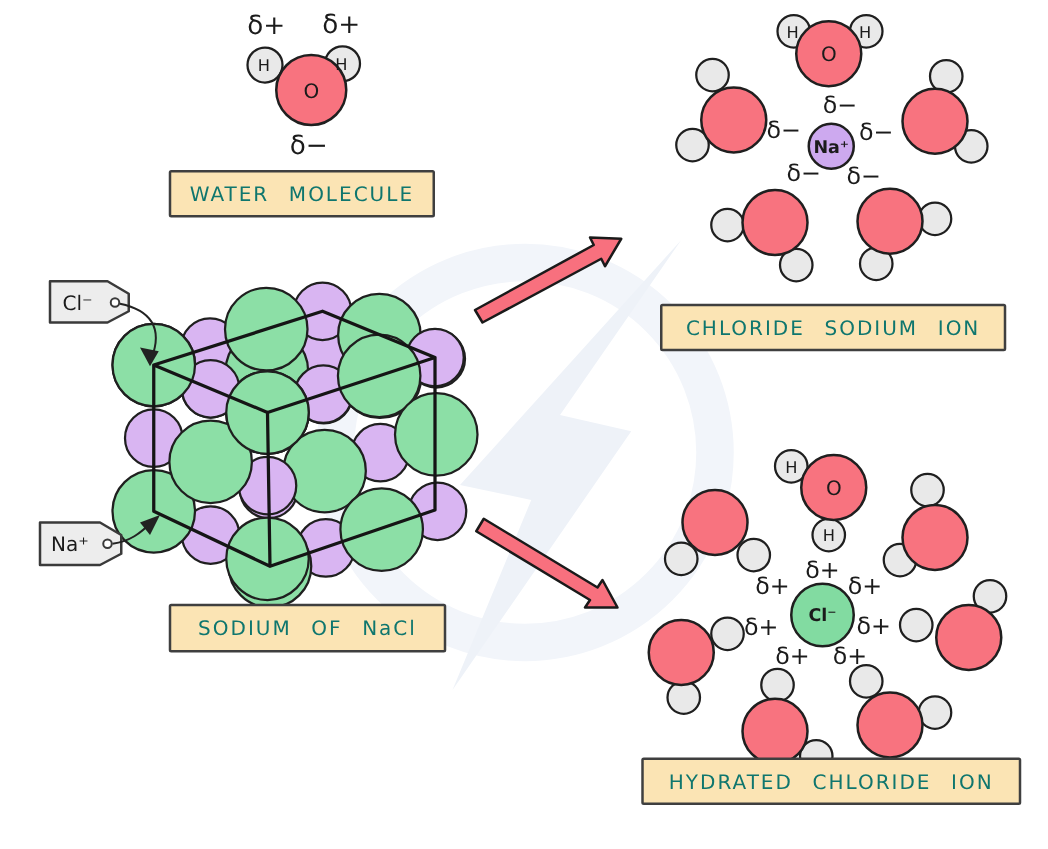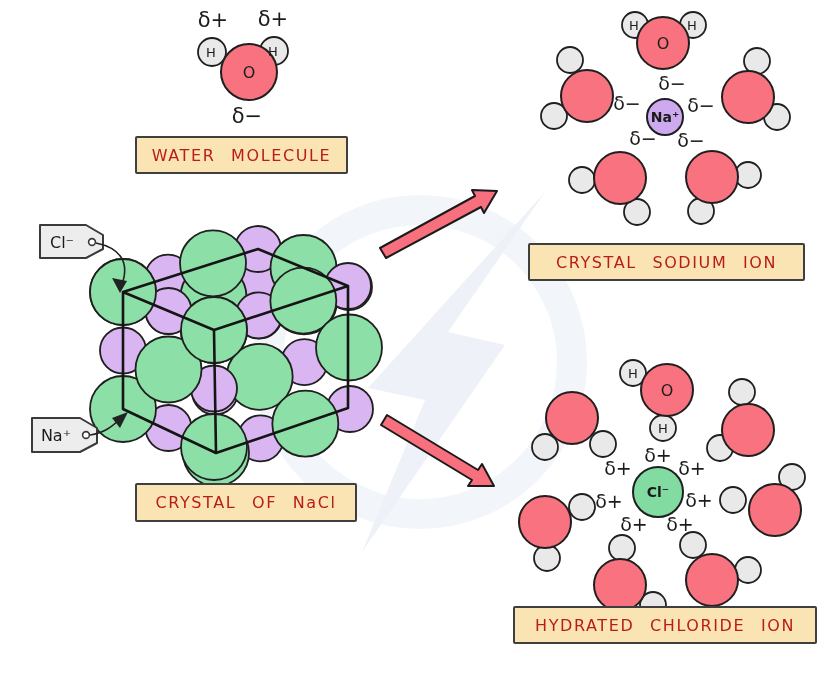--- a/index.html
+++ b/index.html
@@ -6,21 +6,21 @@
   .stage {
     position:relative; width:838px; height:679px; background:#ffffff;
     font-family:"DejaVu Sans", sans-serif; overflow:hidden;
   }
   .stage svg { position:absolute; left:0; top:0; }
   .caption {
     position:absolute; box-sizing:border-box;
     display:flex; align-items:center; justify-content:center;
     background:var(--c-label-bg, #FBE4B4);
     border:2px solid #3f3f3f; border-radius:2px;
-    color:#b91c1c; font-size:16px; letter-spacing:1.6px; word-spacing:9px;
+    color:#0f766e; font-size:16px; letter-spacing:1.6px; word-spacing:9px;
     white-space:nowrap;
   }
   text { font-family:"DejaVu Sans", sans-serif; fill:#1b1b1b; }
   .delta    { font-size:19px; text-anchor:middle; }
   .delta-lg { font-size:21px; text-anchor:middle; }
   .atom-h   { font-size:13px; text-anchor:middle; }
   .atom-o   { font-size:16px; text-anchor:middle; }
   .ion-t    { font-size:14px; text-anchor:middle; font-weight:bold; }
   .tag-t    { font-size:16px; text-anchor:middle; }
 </style>
@@ -166,16 +166,16 @@
       <text class="delta" x="618" y="475">δ+</text>
       <text class="delta" x="692" y="475">δ+</text>
       <text class="delta" x="609" y="508">δ+</text>
       <text class="delta" x="699" y="507">δ+</text>
       <text class="delta" x="634" y="531">δ+</text>
       <text class="delta" x="680" y="531">δ+</text>
     </g>
   </svg>
 
   <div class="caption" style="left:135px; top:136px; width:213px; height:38px">WATER MOLECULE</div>
-  <div class="caption" style="left:135px; top:483px; width:222px; height:39px">CRYSTAL OF NaCl</div>
-  <div class="caption" style="left:528px; top:243px; width:277px; height:38px">CRYSTAL SODIUM ION</div>
+  <div class="caption" style="left:135px; top:483px; width:222px; height:39px">SODIUM OF NaCl</div>
+  <div class="caption" style="left:528px; top:243px; width:277px; height:38px">CHLORIDE SODIUM ION</div>
   <div class="caption" style="left:513px; top:606px; width:304px; height:38px">HYDRATED CHLORIDE ION</div>
 </div>
 
 </body></html>

